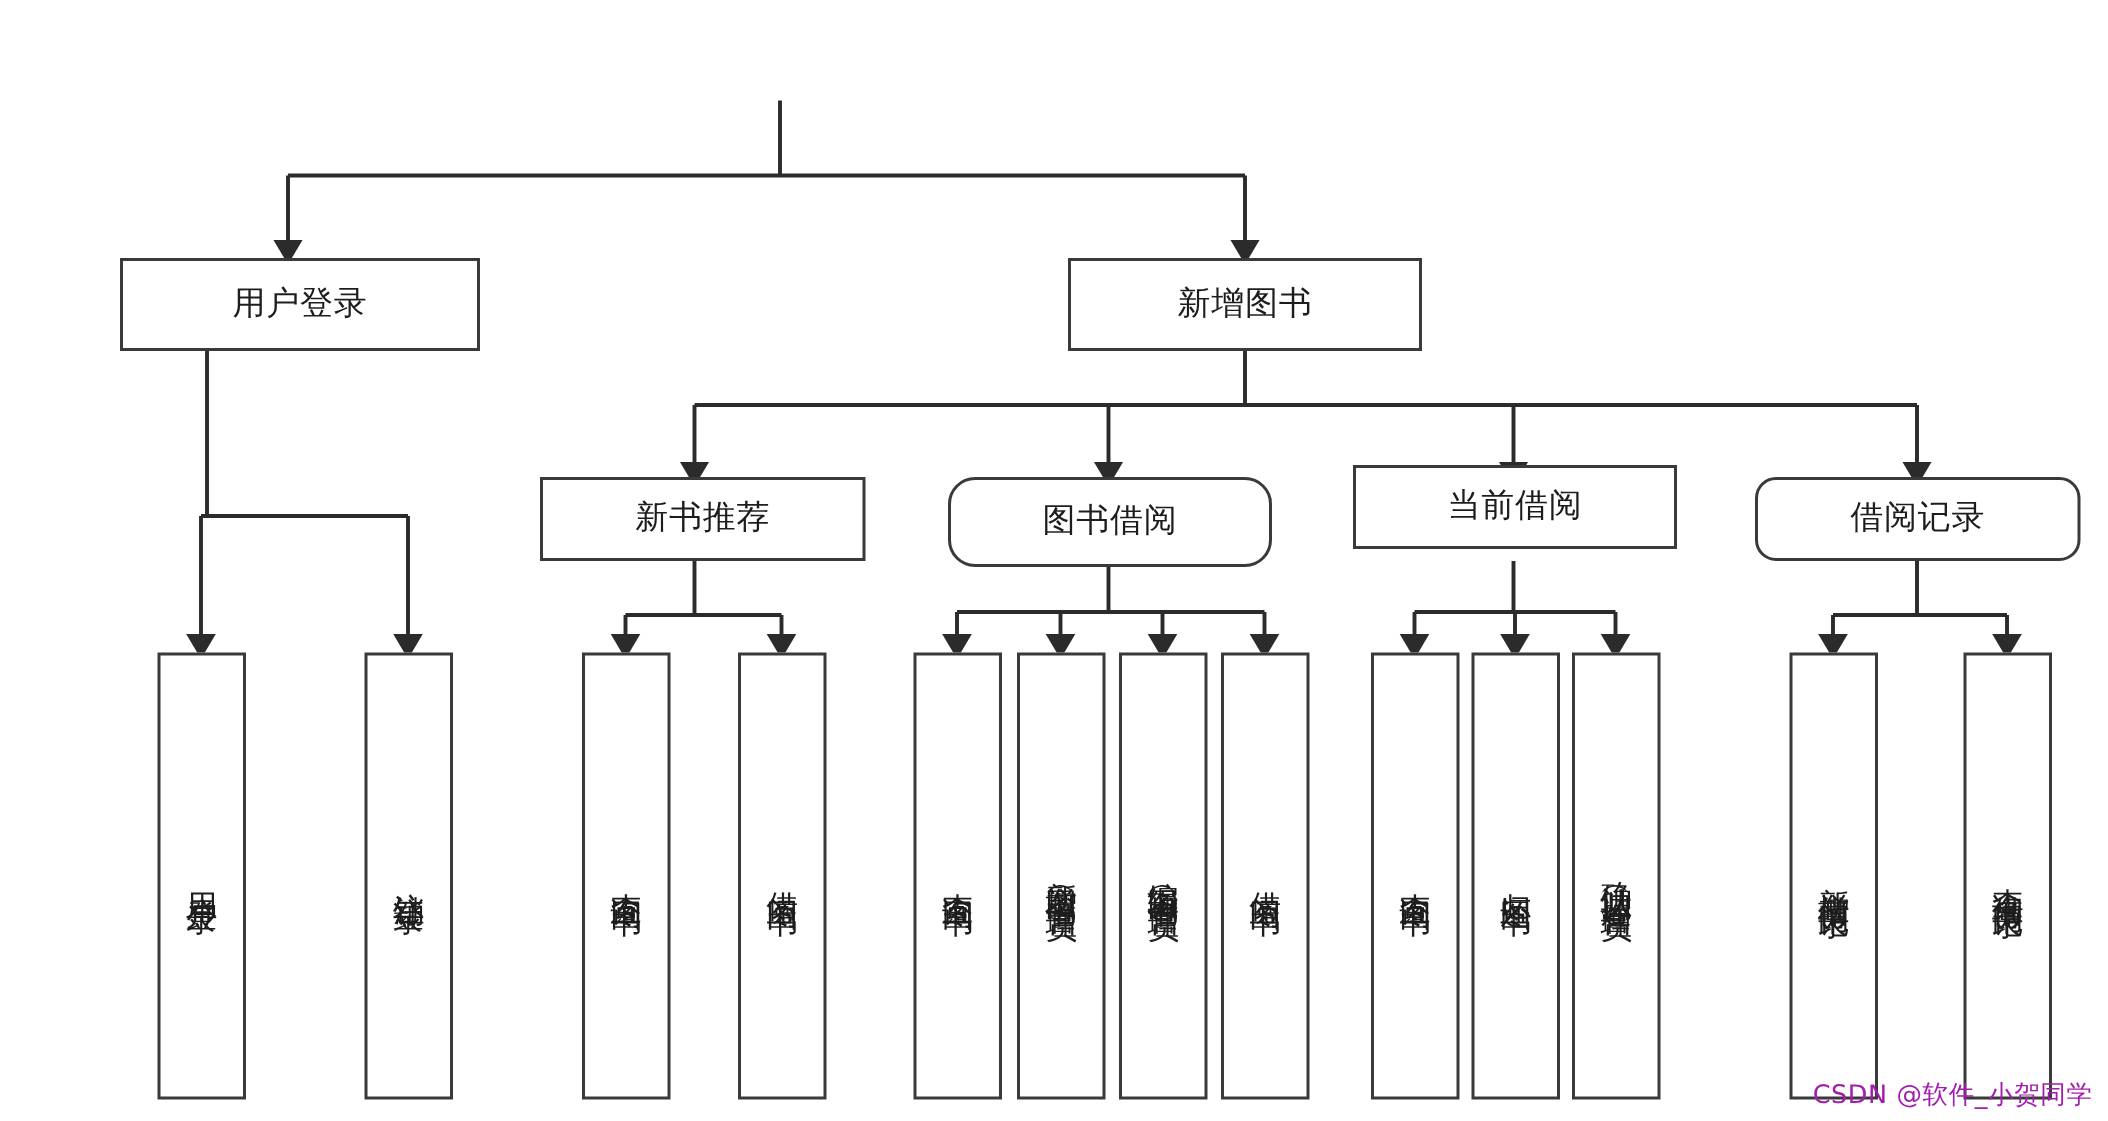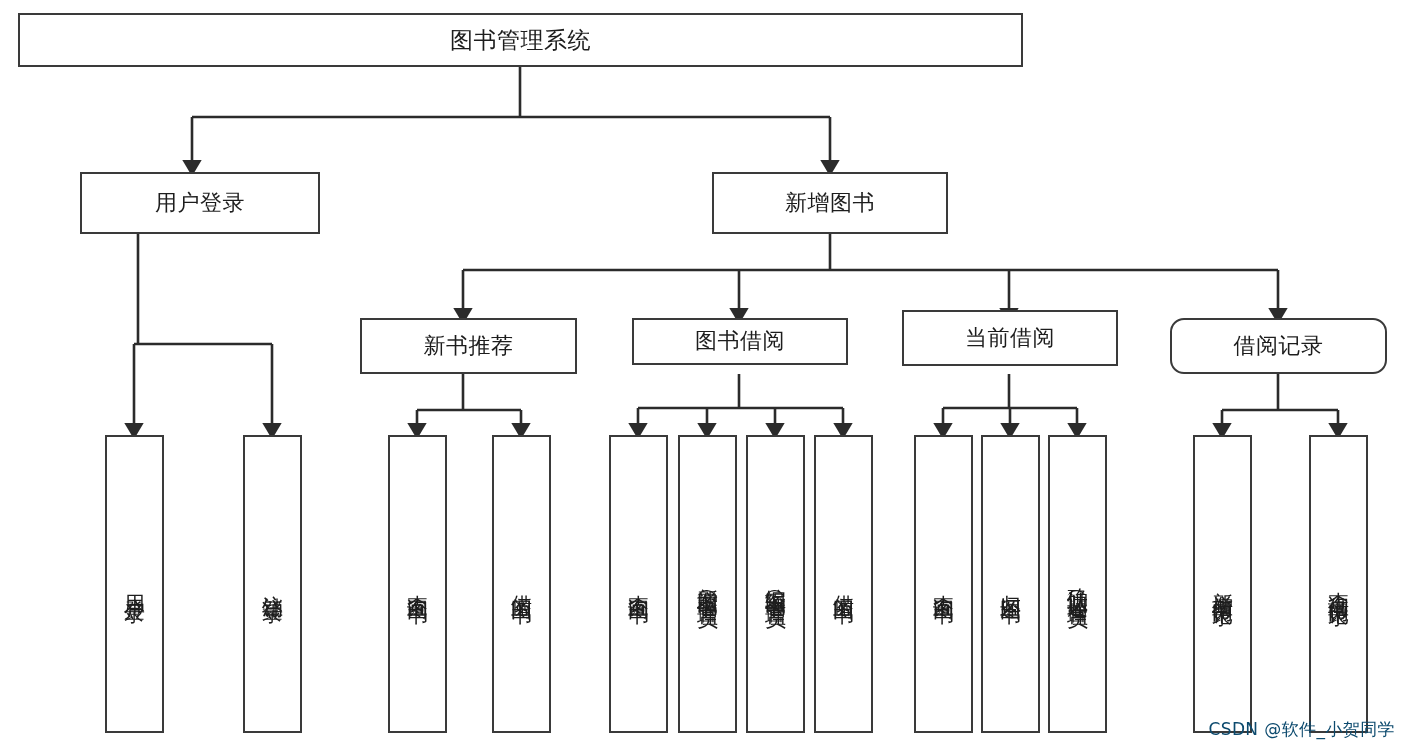--- a/index.html
+++ b/index.html
@@ -65,21 +65,21 @@
     line-height: 1.05;
     letter-spacing: 3px;
     white-space: normal;
     max-height: 100%;
   }
   #watermark {
     position: absolute;
     right: 10px;
     bottom: 6px;
     font-size: 17px;
-    color: #0c4a6e;
+    color: #a21caf;
     letter-spacing: 0.4px;
     z-index: 5;
     user-select: none;
   }
 </style>
 </head>
 <body>
 
 <div id="diagram-canvas">
 
@@ -127,35 +127,32 @@
       <path d="M1010,408 L1010,431" marker-end="url(#arrowhead)"></path>
       <path d="M1077,408 L1077,431" marker-end="url(#arrowhead)"></path>
 
       <path d="M1278,374 L1278,410"></path>
       <path d="M1222,410 L1338,410"></path>
       <path d="M1222,410 L1222,431" marker-end="url(#arrowhead)"></path>
       <path d="M1338,410 L1338,431" marker-end="url(#arrowhead)"></path>
     </g>
   </svg>
 
-  <div class="node horiz root" style="left:18px; top:13px; width:1005px; height:54px;">
-    <span class="node-label">图书管理系统</span>
-  </div>
 
   <div class="node horiz" style="left:80px; top:172px; width:240px; height:62px;">
     <span class="node-label">用户登录</span>
   </div>
   <div class="node horiz" style="left:712px; top:172px; width:236px; height:62px;">
     <span class="node-label">新增图书</span>
   </div>
 
   <div class="node horiz" style="left:360px; top:318px; width:217px; height:56px;">
     <span class="node-label">新书推荐</span>
   </div>
-  <div class="node horiz" style="left:632px; top:318px; width:216px; height:47px;">
+  <div class="node horiz" style="left:632px; top:318px; width:216px; height:60px;border-radius:18px;">
     <span class="node-label">图书借阅</span>
   </div>
   <div class="node horiz" style="left:902px; top:310px; width:216px; height:56px;">
     <span class="node-label">当前借阅</span>
   </div>
   <div class="node horiz" style="left:1170px; top:318px; width:217px; height:56px;border-radius:14px;">
     <span class="node-label">借阅记录</span>
   </div>
 
   <div class="node vert" style="left:105px; top:435px; width:59px; height:298px;">

